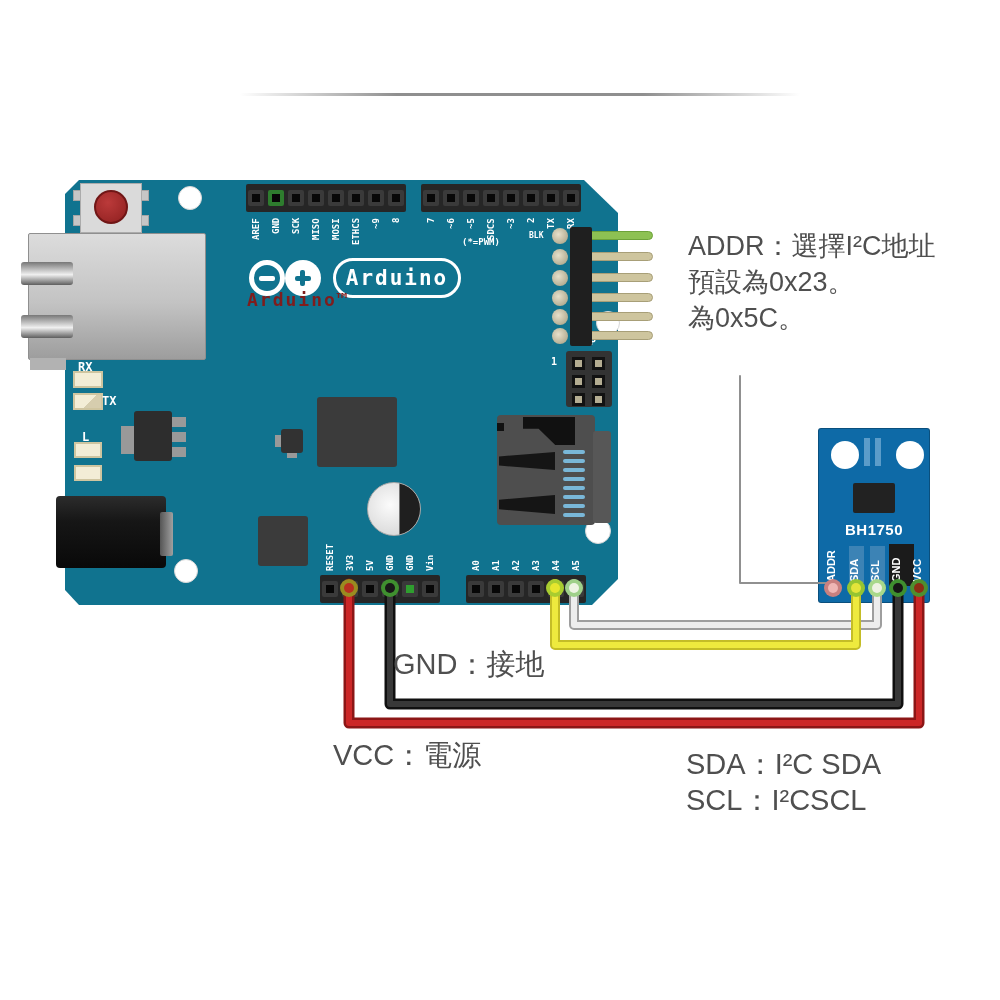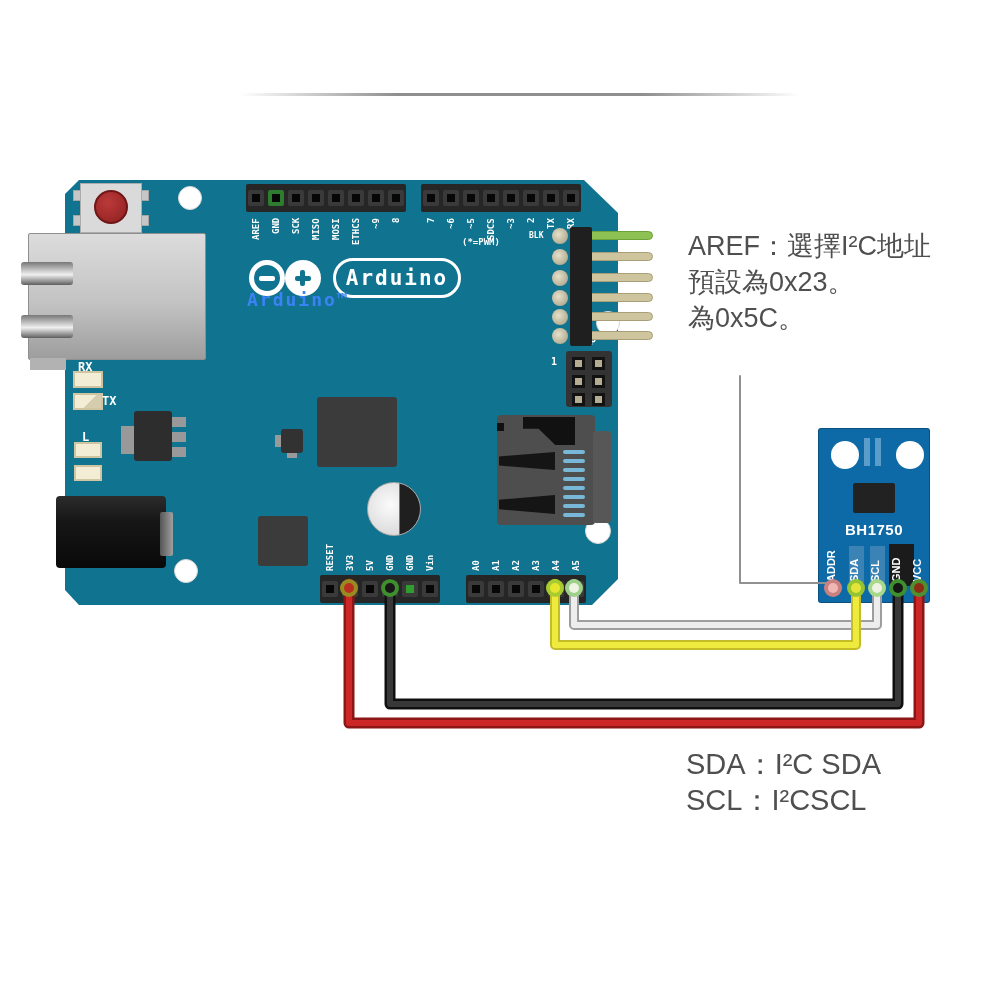--- a/index.html
+++ b/index.html
@@ -60,21 +60,21 @@
   .dcjack .ring{width:13px;height:44px;border-radius:2px;
     background:linear-gradient(90deg,#555,#a0a0a0);}
 
   
   .ringL{width:36px;height:36px;border:5px solid #fff;border-radius:50%;}
   .circR{width:36px;height:36px;background:#fff;border-radius:50%;}
   .logo-bar{background:#fff;border-radius:2px;}
   .logo-bar.teal{background:var(--board-teal);}
   .epill{width:128px;height:40px;border:3px solid #fff;border-radius:21px;color:#fff;
     font:bold 21px "DejaVu Sans Mono",monospace;text-align:center;line-height:34px;letter-spacing:2px;}
-  .brand{color:#3b82f6;font:bold 18px "DejaVu Sans Mono",monospace;letter-spacing:2px;}
+  .brand{color:#7f1d1d;font:bold 18px "DejaVu Sans Mono",monospace;letter-spacing:2px;}
   .tinywhite{color:#fff;font:bold 9px "DejaVu Sans Mono",monospace;}
 
   
   .pinbase{width:16px;height:16px;border-radius:50%;
     background:radial-gradient(circle at 40% 40%,#e6e0cb,#b3ac91 75%);}
   .arm{height:9px;border-radius:0 5px 5px 0;}
   .arm-tan{background:#cec59e;border:1px solid #a89f78;}
   .arm-green{background:#8dc153;border:1px solid #6da23a;}
   .bent-housing{background:#1f1f1f;border-radius:2px;}
   .icsp-housing{background:#333;border-radius:3px;}
@@ -410,19 +410,21 @@
       </div>
       <div class="ring-pin" style="left: 889px; top: 579px; width: 18px; height: 18px; background: rgb(63, 143, 47);">
         <div class="ring-pin" style="left: 4px; top: 4px; width: 10px; height: 10px; background: rgb(22, 22, 22);"></div>
       </div>
       <div class="ring-pin" style="left: 910px; top: 579px; width: 18px; height: 18px; background: rgb(79, 143, 47);">
         <div class="ring-pin" style="left: 4px; top: 4px; width: 10px; height: 10px; background: rgb(140, 46, 20);"></div>
       </div>
     </div>
 
   <div class="note" style="left:688px;top:228px;">
-    <div style="position:static">AREF：選擇I²C地址</div>
+    <div style="position:static">ADDR：選擇I²C地址</div>
     <div style="position:static">預設為0x23。</div>
     <div style="position:static">為0x5C。</div>
   </div>
+  <div class="biglabel" style="left:393px;top:645px;">GND：接地</div>
+  <div class="biglabel" style="left:333px;top:736px;">VCC：電源</div>
   <div class="biglabel" style="left:686px;top:781px;">SCL：I²CSCL</div>
   <div class="biglabel" style="left:686px;top:745px;">SDA：I²C SDA</div>
 </div>
 
 </body></html>

